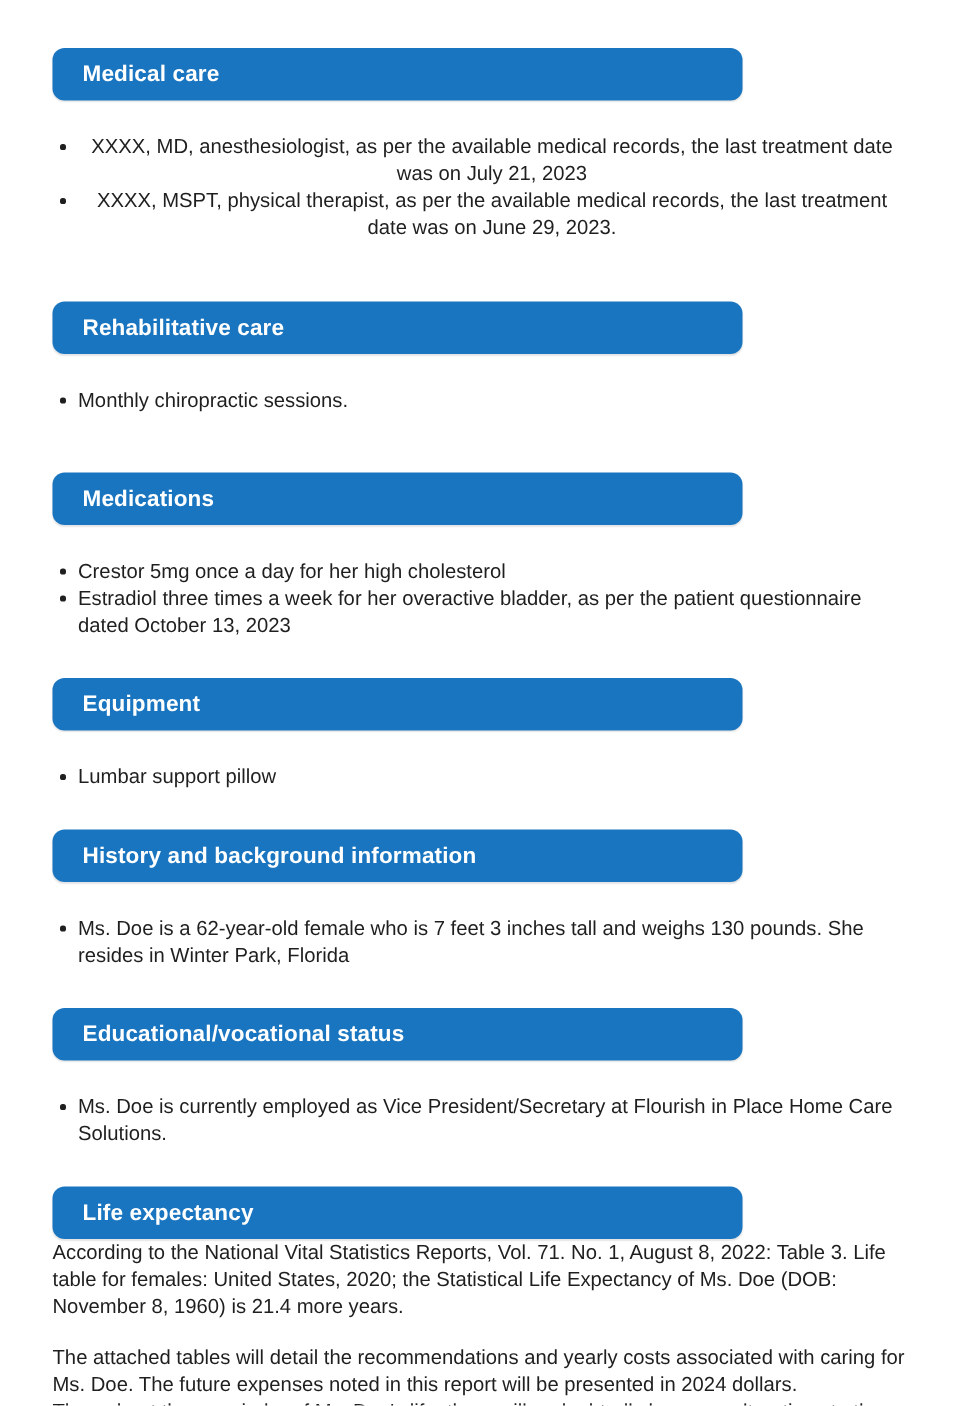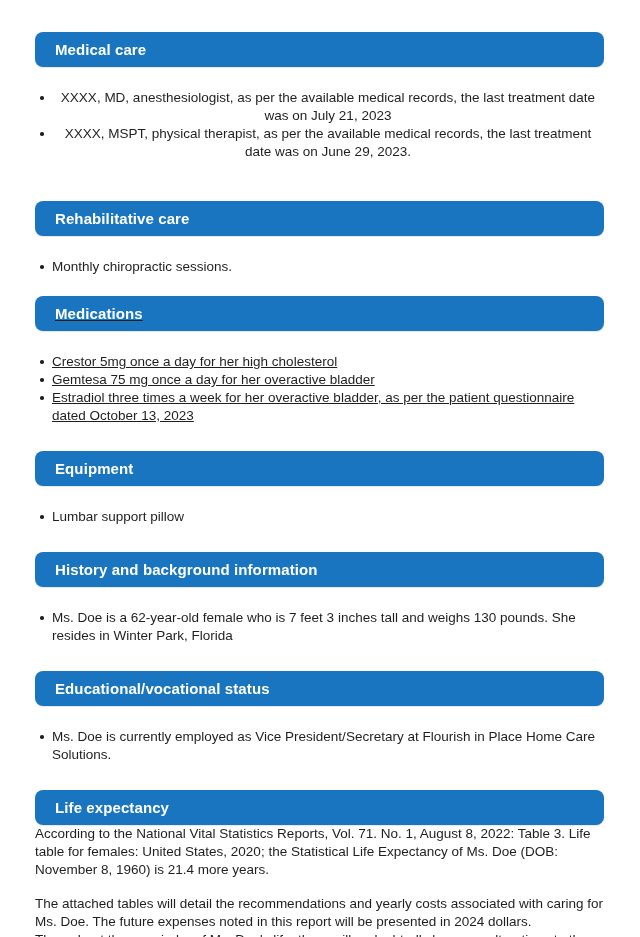--- a/index.html
+++ b/index.html
@@ -25,21 +25,21 @@
     margin: 0;
   }
   .section-header {
     background: #1a75c0;
     color: #ffffff;
     font-size: 15px;
     font-weight: bold;
     line-height: 1;
     border-radius: 8px;
     padding: 10px 0 10px 20px;
-    width: 569px;
+    width: 460px;
     letter-spacing: 0.1px;
     box-shadow: 0 1px 1px rgba(0,0,0,0.10);
   }
   .bullets {
     list-style: none;
     margin: 0;
     padding: 0;
   }
   .bullets li {
     position: relative;
@@ -65,21 +65,21 @@
     color: #1f1f1f;
     margin: 0;
     max-width: 576px;
   }
 
   
   .gap-med-list { margin-top: 22px; text-align: center; }
   .gap-med-item2 { margin-top: 22px; }
   .gap-before-rehab { margin-top: 40px; }
   .gap-rehab-list { margin-top: 22px; }
-  .gap-before-meds { margin-top: 20px; text-decoration: underline; }
+  .gap-before-meds { margin-top: 39px; }
   .gap-meds-list { margin-top: 22px; }
   .gap-meds-tight { margin-top: 4px; }
   .gap-before-equip { margin-top: 26px; }
   .gap-equip-list { margin-top: 22px; }
   .gap-before-hist { margin-top: 26px; }
   .gap-hist-list { margin-top: 22px; }
   .gap-before-edu { margin-top: 26px; }
   .gap-edu-list { margin-top: 22px; }
   .gap-before-life { margin-top: 26px; }
   .gap-life-p1 { }
@@ -102,21 +102,20 @@
     <div class="section-header">Rehabilitative care</div>
     <ul class="bullets gap-rehab-list">
       <li>Monthly chiropractic sessions.</li>
     </ul>
   </div>
 
   <div class="section gap-before-meds">
     <div class="section-header">Medications</div>
     <ul class="bullets gap-meds-list">
       <li>Crestor 5mg once a day for her high cholesterol</li>
-      <li class="gap-meds-tight">Gemtesa 75 mg once a day for her overactive bladder</li>
       <li class="gap-meds-tight">Estradiol three times a week for her overactive bladder, as per the patient questionnaire dated October 13, 2023</li>
     </ul>
   </div>
 
   <div class="section gap-before-equip">
     <div class="section-header">Equipment</div>
     <ul class="bullets gap-equip-list">
       <li>Lumbar support pillow</li>
     </ul>
   </div>

